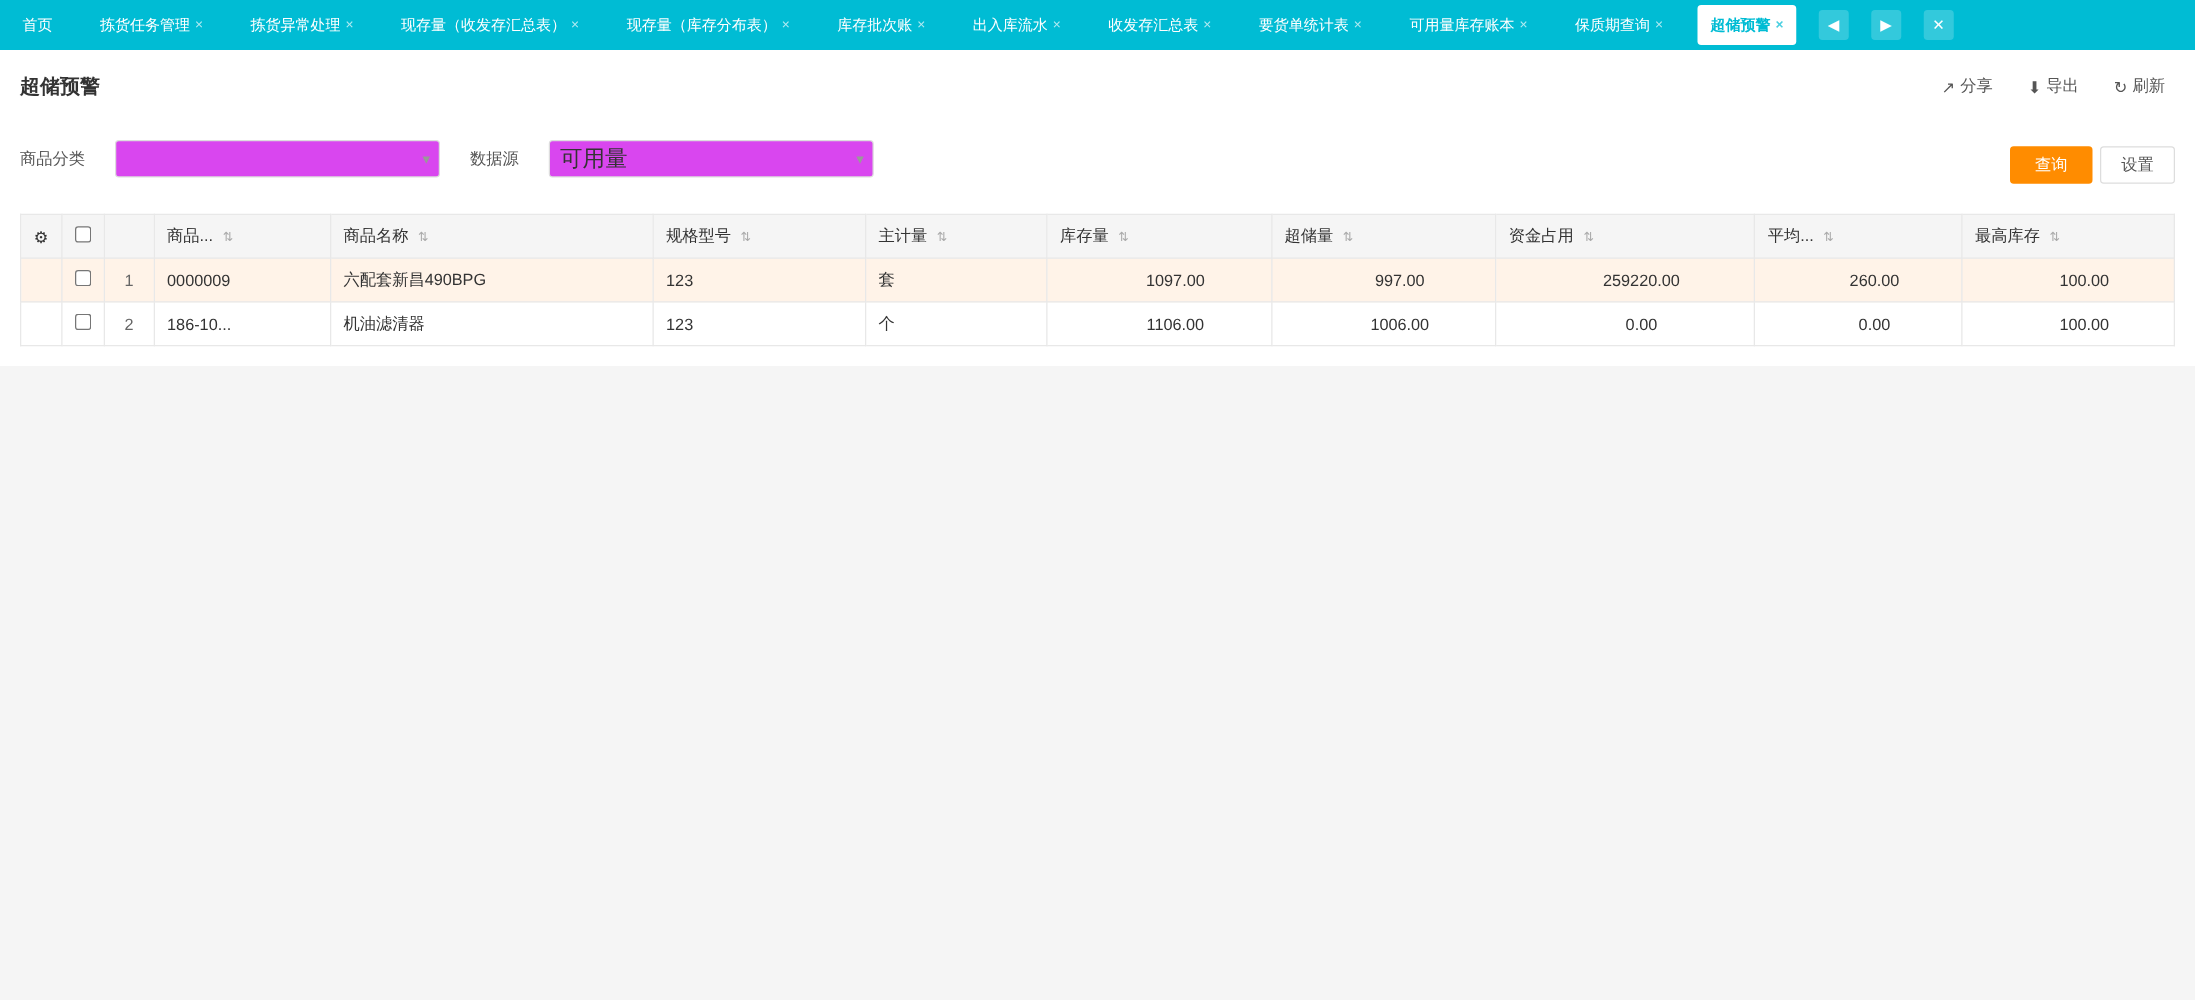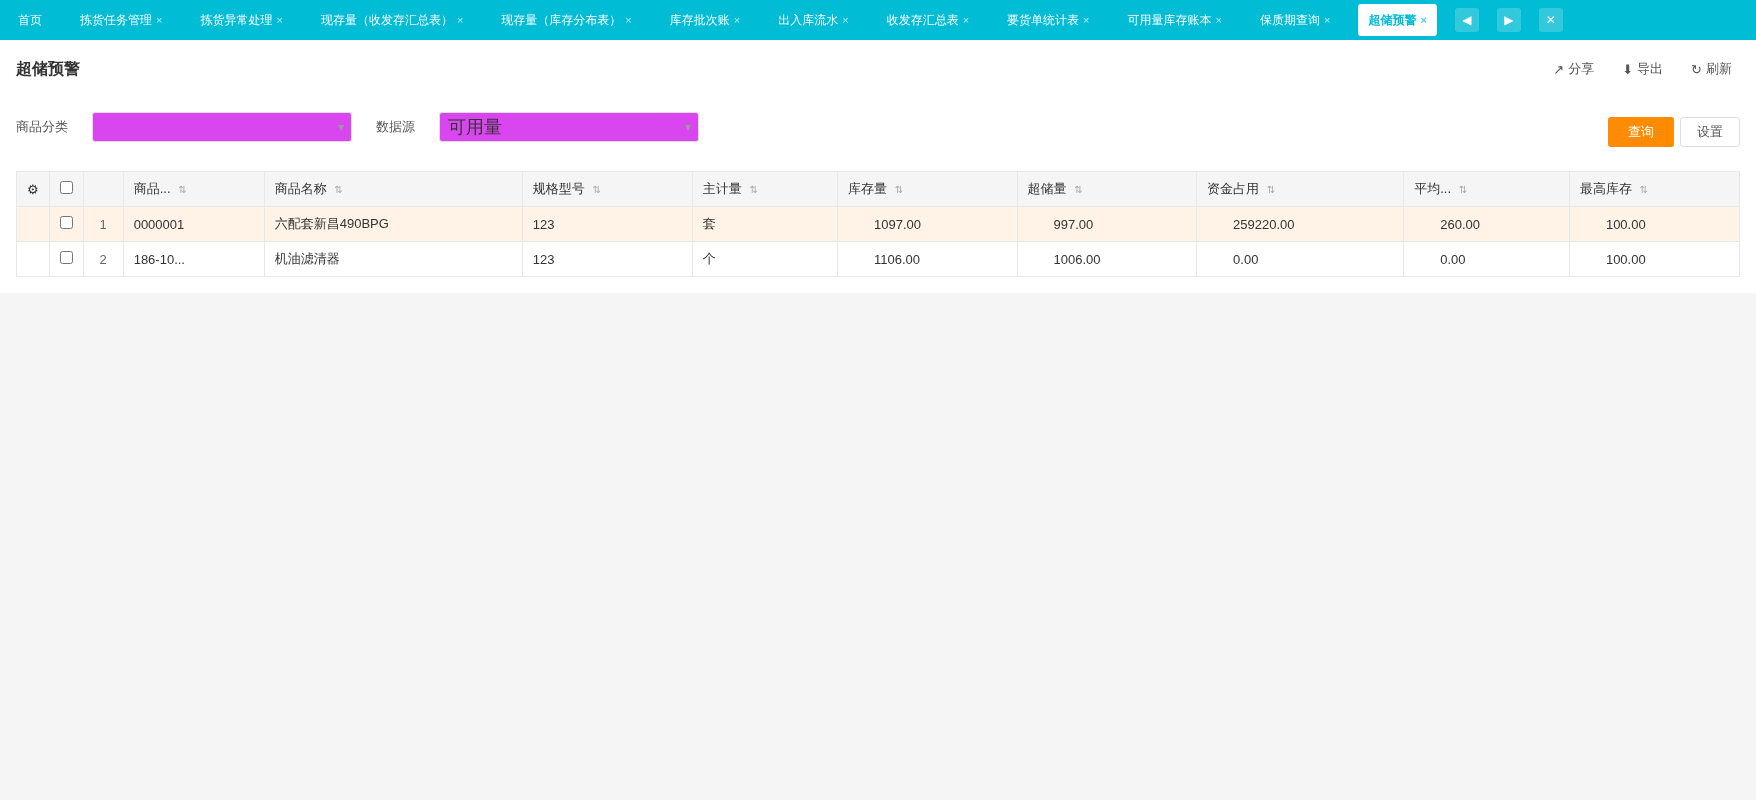--- a/index.html
+++ b/index.html
@@ -180,21 +180,21 @@
       padding: 8px 10px;
       color: #333;
     }
     .data-table tr.row-highlighted td {
       background: #fff3e8;
     }
     .data-table tr:not(.row-highlighted) td {
       background: #fff;
     }
     .data-table td.num-cell {
-      text-align: left;
+      text-align: center;
       padding-left: 36px;
     }
     .data-table td.center-cell {
       text-align: center;
     }
     .data-table .row-num {
       text-align: center;
       color: #666;
     }
     .gear-icon-th {
@@ -351,21 +351,21 @@
       </tr>
     </thead>
     <tbody id="table-body">
 
     <tr class="row-highlighted">
     <td class="center-cell"></td>
     <td class="checkbox-col">
       <input type="checkbox" style="">
     </td>
     <td class="row-num">1</td>
-    <td>0000001</td>
+    <td>0000009</td>
     <td>六配套新昌490BPG</td>
     <td>123</td>
     <td>套</td>
     <td class="num-cell">1097.00</td>
     <td class="num-cell">997.00</td>
     <td class="num-cell">259220.00</td>
     <td class="num-cell">260.00</td>
     <td class="num-cell">100.00</td>
   </tr>
         <tr>

